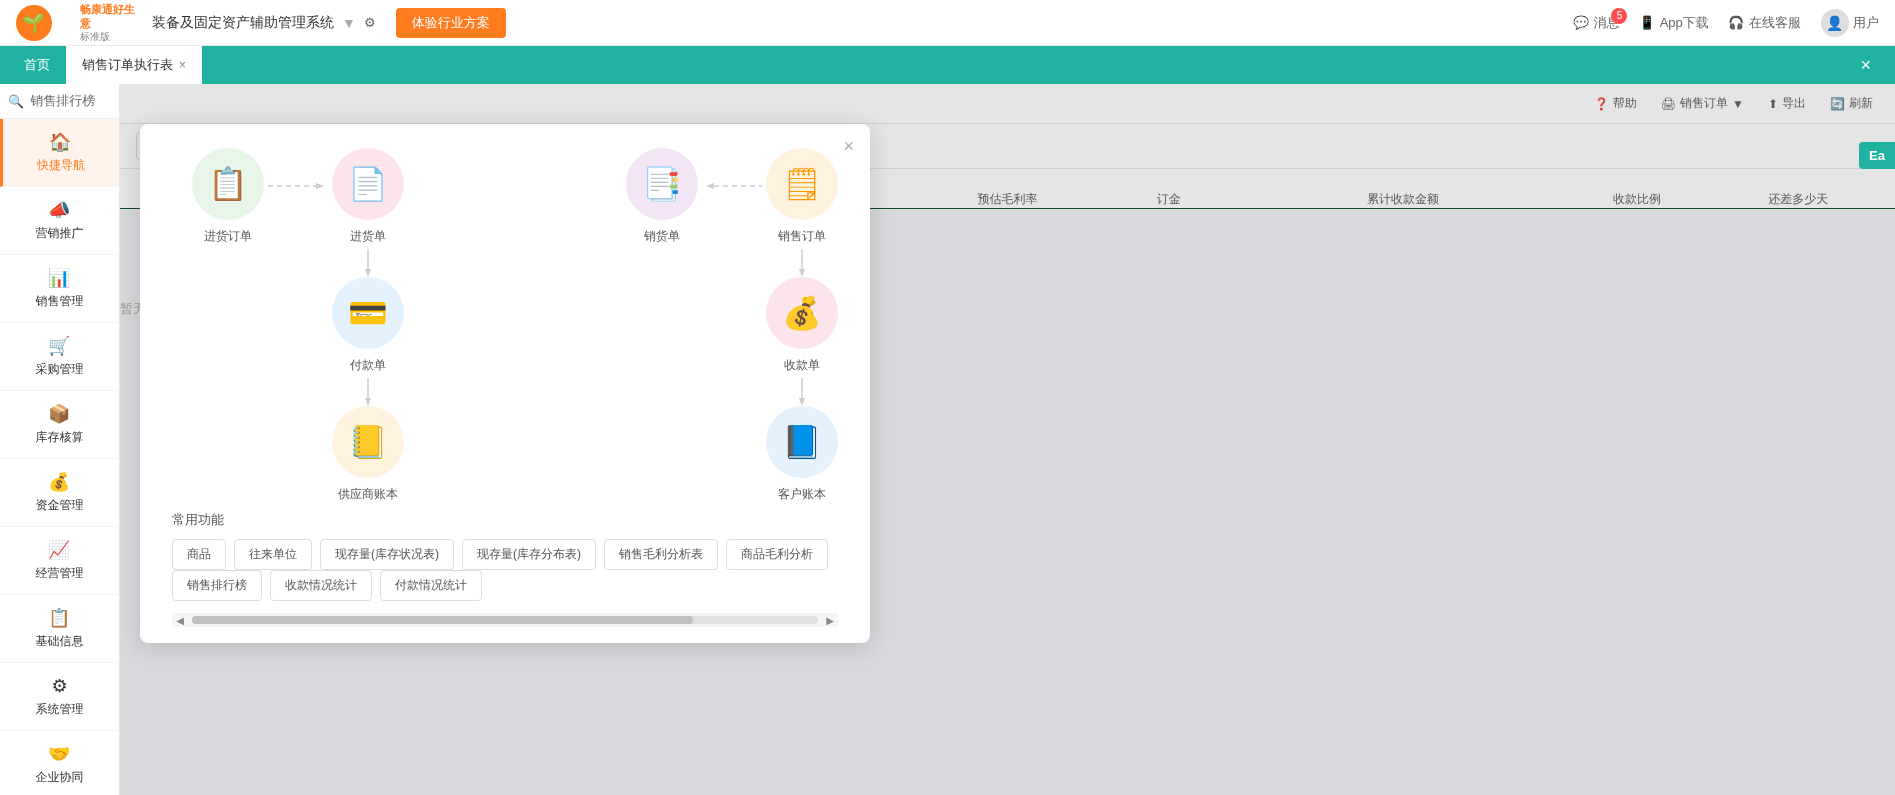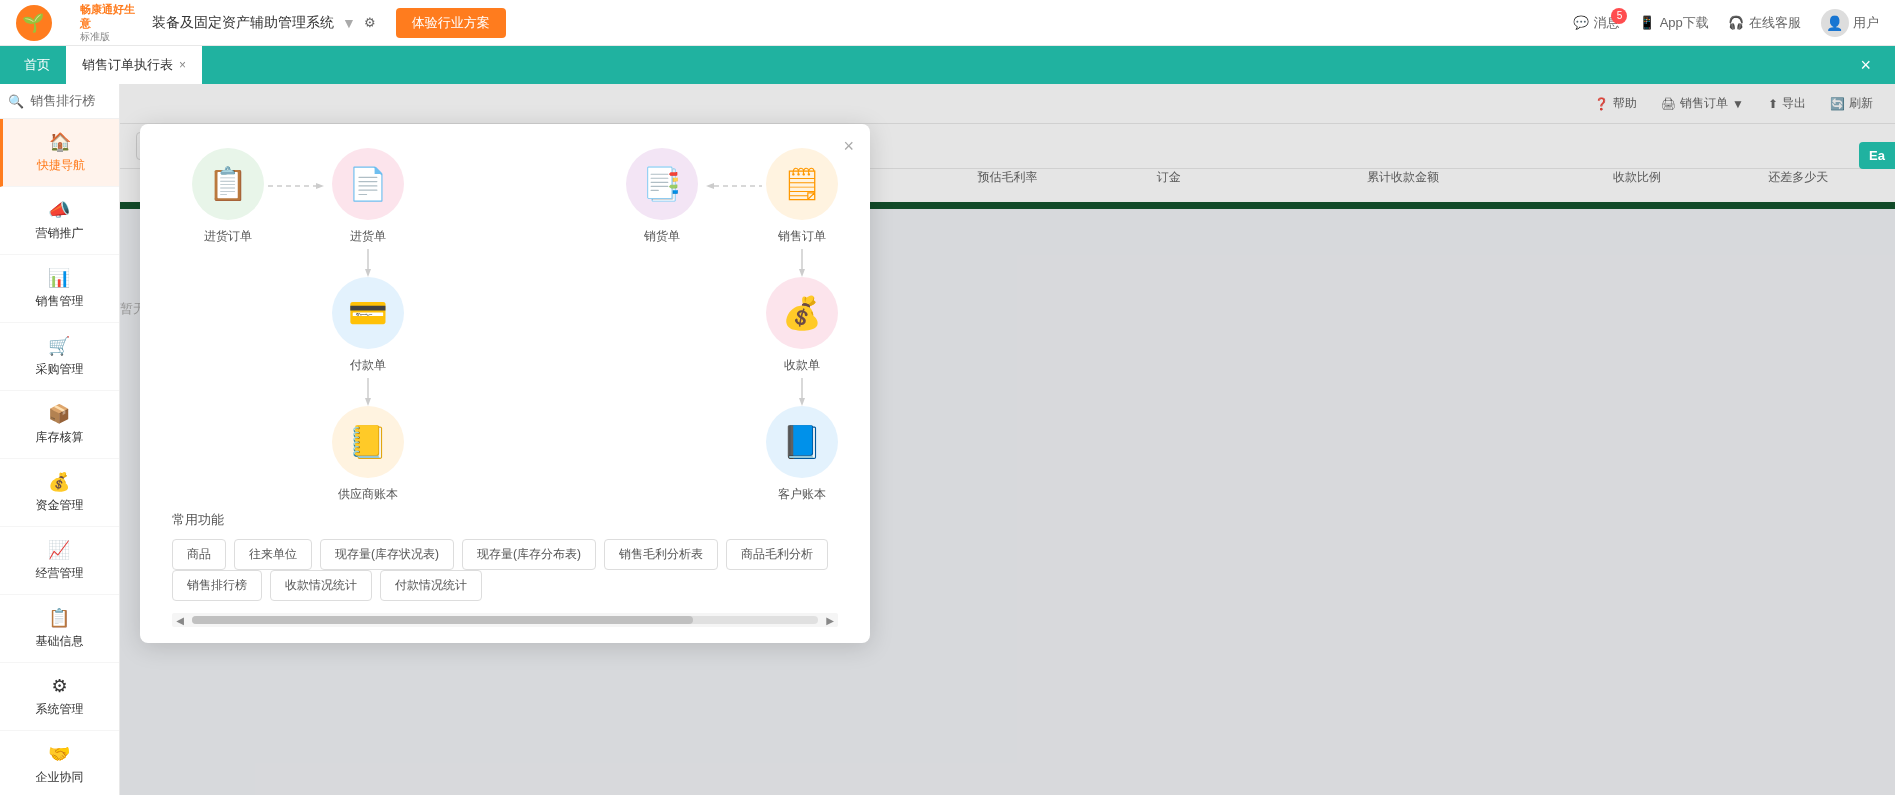--- a/index.html
+++ b/index.html
@@ -260,23 +260,23 @@
       font-size: 12px;
       cursor: pointer;
       margin-left: 4px;
     }
 
     
     .table-header {
       background: white;
       padding: 0 16px;
       display: flex;
-      align-items: flex-start;
+      align-items: flex-end;
       height: 40px;
-      border-bottom: 7px solid #14532d;
+      border-bottom: 1px solid #14532d;
       gap: 0;
     }
     .th-cell {
       font-size: 12px;
       color: #666;
       padding: 0 8px;
       text-align: center;
       flex: 1;
       white-space: nowrap;
     }

